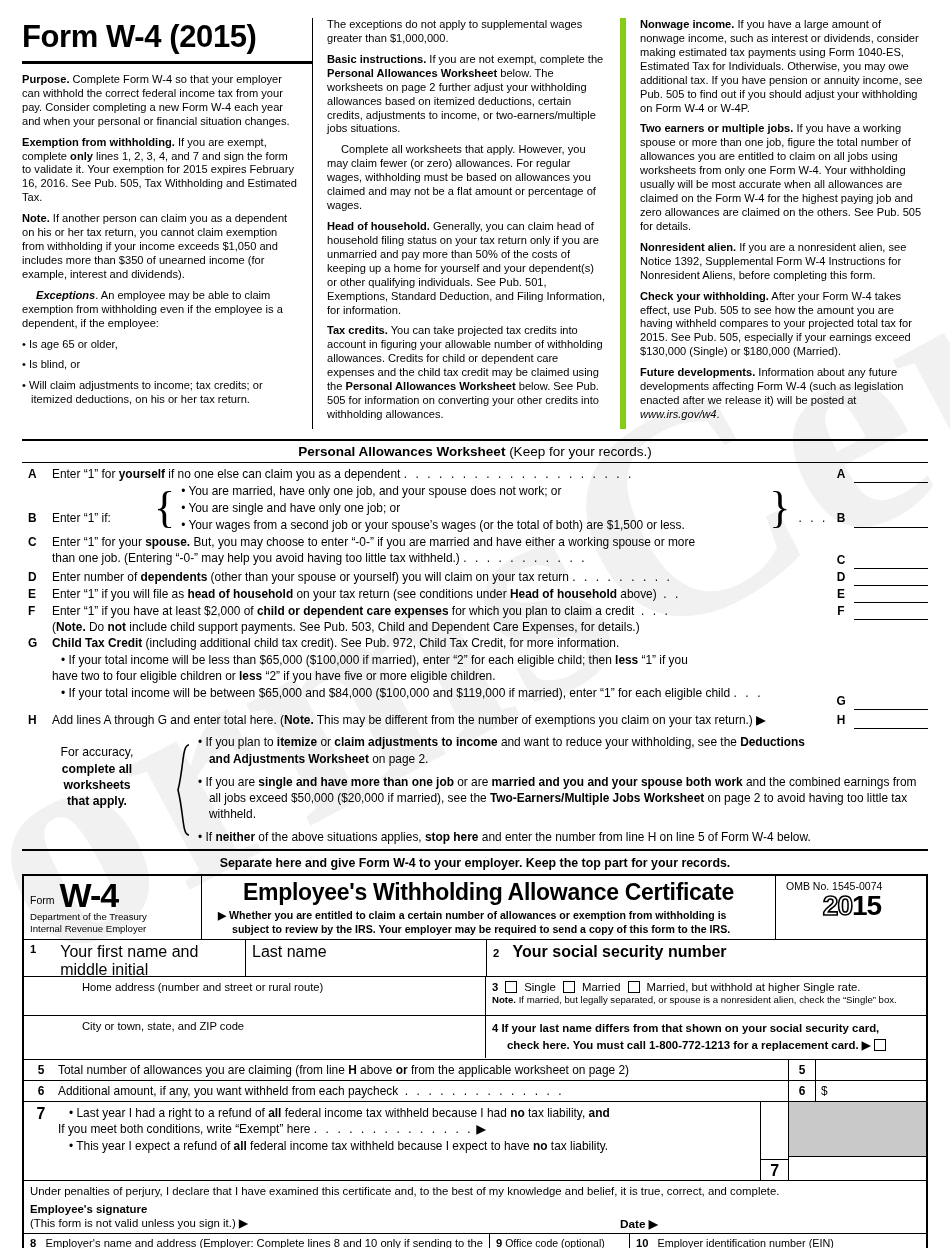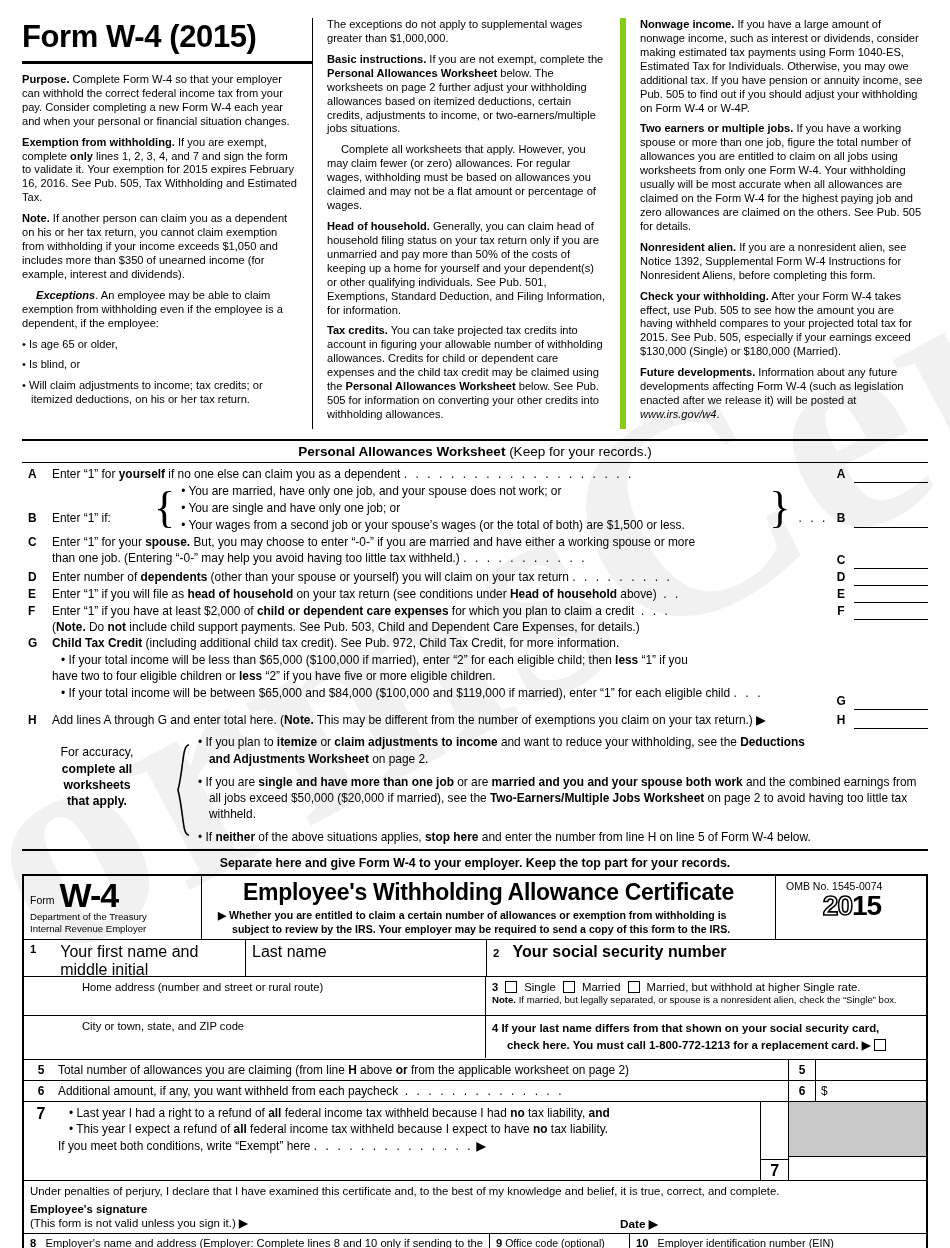--- a/index.html
+++ b/index.html
@@ -375,22 +375,22 @@
       <div class="lbox-n">6</div>
       <div class="lbox-v"><span>$</span></div>
     </div>
 
     <div class="l7wrap">
       <div class="l7left">
         <div style="display:flex;">
           <div class="lnum">7</div>
           <div class="ltxt" style="font-size:11.9px;line-height:1.42;">
             <div style="padding-left:11px;"><span>• Last year I had a right to a refund of </span><b>all</b><span> federal income tax withheld because I had </span><b>no</b><span> tax liability, </span><b>and</b></div>
+            <div style="display:flex;align-items:center;"><span>If you meet both conditions, write “Exempt” here</span>&nbsp;<span class="dots">. . . . . . . . . . . . . .</span>&nbsp;<b>▶</b></div>
             <div style="padding-left:11px;"><span>• This year I expect a refund of </span><b>all</b><span> federal income tax withheld because I expect to have </span><b>no</b><span> tax liability.</span></div>
-            <div style="display:flex;align-items:center;"><span>If you meet both conditions, write “Exempt” here</span>&nbsp;<span class="dots">. . . . . . . . . . . . . .</span>&nbsp;<b>▶</b></div>
           </div>
           <div class="lbox-n" style="border-right:none;">
             <div style="height:54px;"></div>
             <div style="border-top:1.2px solid #000;border-right:1.2px solid #000;margin-right:-1.2px;padding-top:2px;">7</div>
           </div>
         </div>
       </div>
       <div class="l7right">
         <div class="shade" style="height:54px;"></div>
         <div style="height:24px;border-top:1.2px solid #000;"></div>

